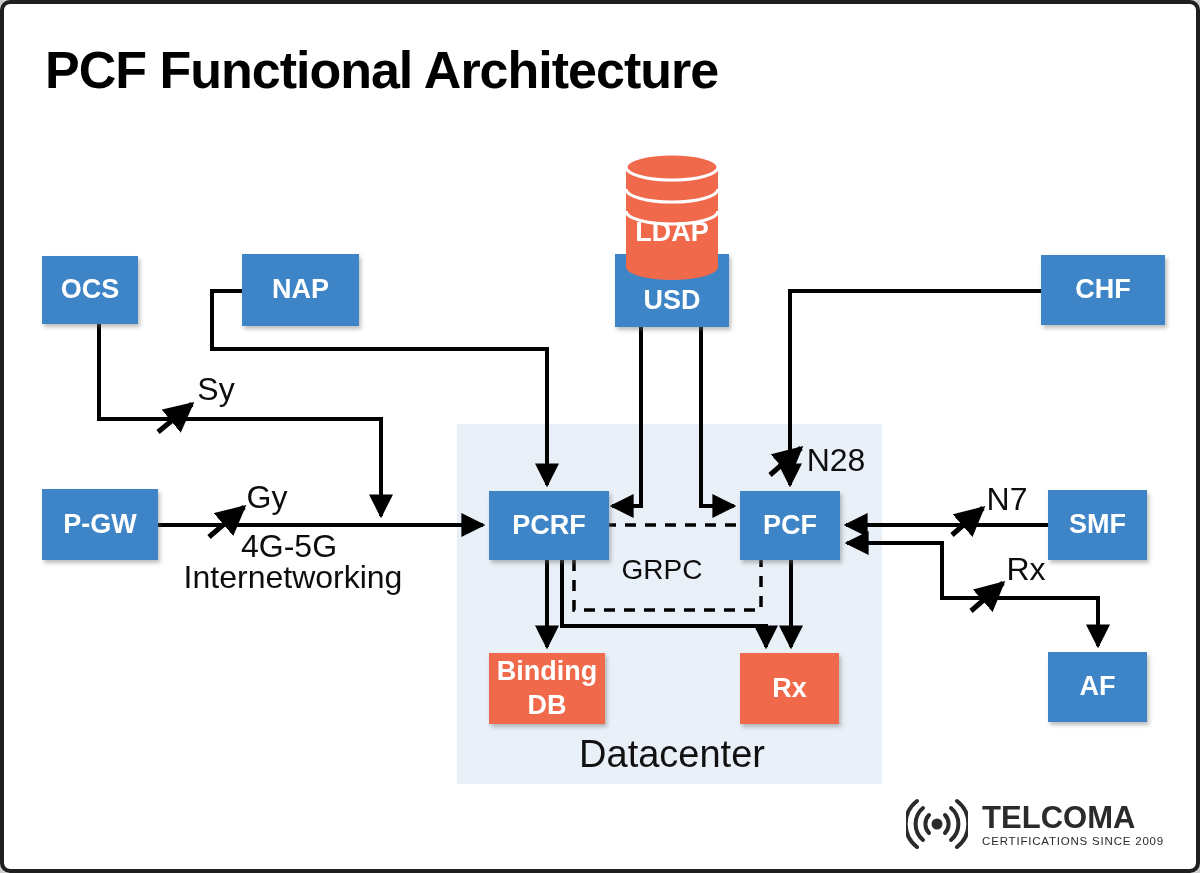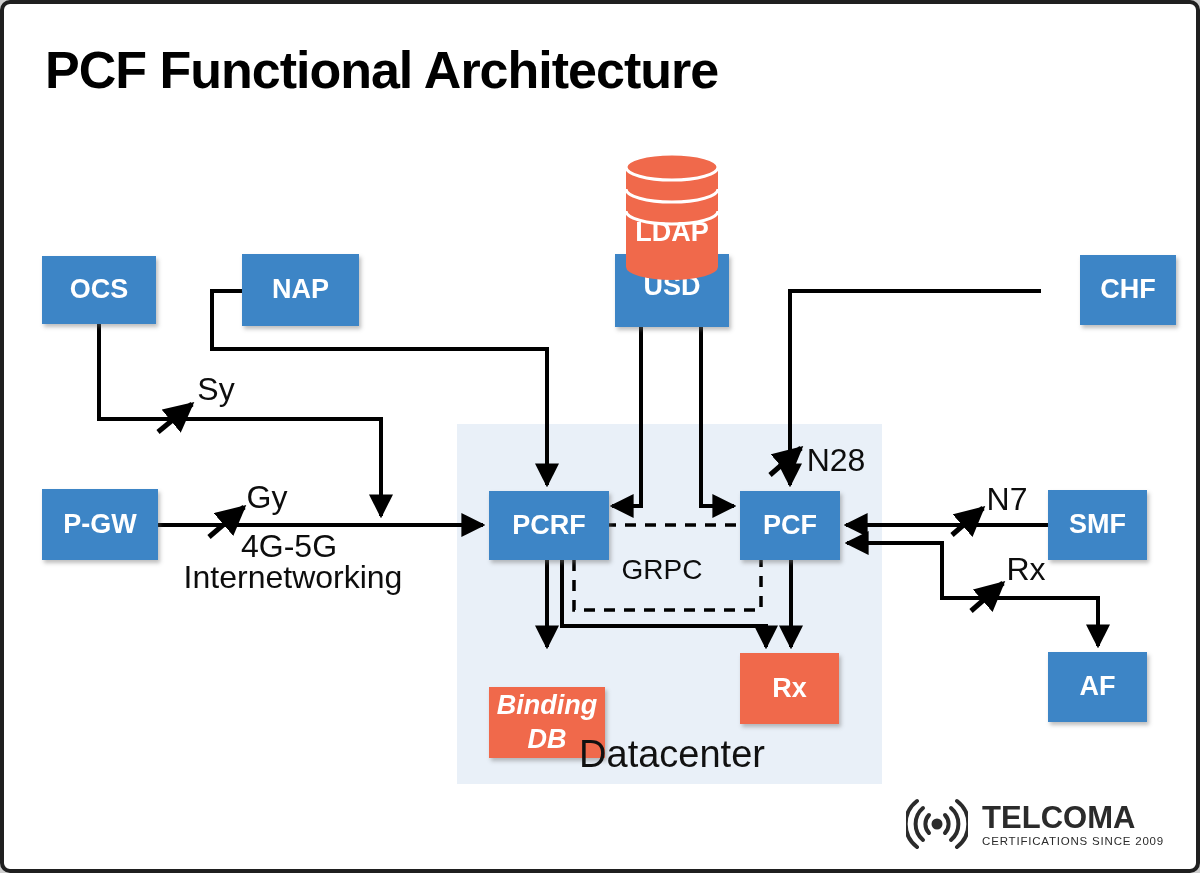--- a/index.html
+++ b/index.html
@@ -27,29 +27,29 @@
     font-size:38px;color:#111;white-space:nowrap;
   }
   .wires{position:absolute;left:0;top:0;width:1200px;height:873px;}
   .node{
     position:absolute;display:flex;align-items:center;justify-content:center;
     color:#fff;font-size:27px;font-weight:600;text-align:center;line-height:1.25;
     box-shadow:2px 3px 4px rgba(110,110,110,.45);
   }
   .blue{background:#3d85c6;}
   .orange{background:#f0694b;}
-  .n-ocs{left:38px;top:252px;width:114px;height:68px;}
+  .n-ocs{left:38px;top:252px;width:96px;height:68px;}
   .n-nap{left:238px;top:250px;width:117px;height:72px;}
-  .n-usd{left:611px;top:250px;width:114px;height:73px;align-items:flex-end;padding-bottom:23px;box-sizing:border-box;}
-  .n-chf{left:1037px;top:251px;width:96px;height:70px;margin-left:39px;}
+  .n-usd{left:611px;top:250px;width:114px;height:73px;align-items:flex-end;padding-bottom:9px;box-sizing:border-box;}
+  .n-chf{left:1037px;top:251px;width:124px;height:70px;}
   .n-pgw{left:38px;top:485px;width:116px;height:71px;}
   .n-pcrf{left:485px;top:487px;width:120px;height:69px;}
   .n-pcf{left:736px;top:487px;width:100px;height:69px;}
   .n-smf{left:1044px;top:486px;width:99px;height:70px;}
-  .n-bdb{left:485px;top:683px;width:116px;height:71px;font-style:italic;}
+  .n-bdb{left:485px;top:649px;width:116px;height:71px;}
   .n-rx{left:736px;top:649px;width:99px;height:71px;}
   .n-af{left:1044px;top:648px;width:99px;height:70px;}
   .cylinder{position:absolute;left:620px;top:146px;width:96px;height:132px;}
   .cyl-label{
     position:absolute;left:668px;top:228px;transform:translate(-50%,-50%);
     color:#fff;font-size:27px;font-weight:600;
   }
   .wire-label{
     position:absolute;transform:translate(-50%,-50%);
     font-size:32px;color:#0d0d0d;white-space:nowrap;

